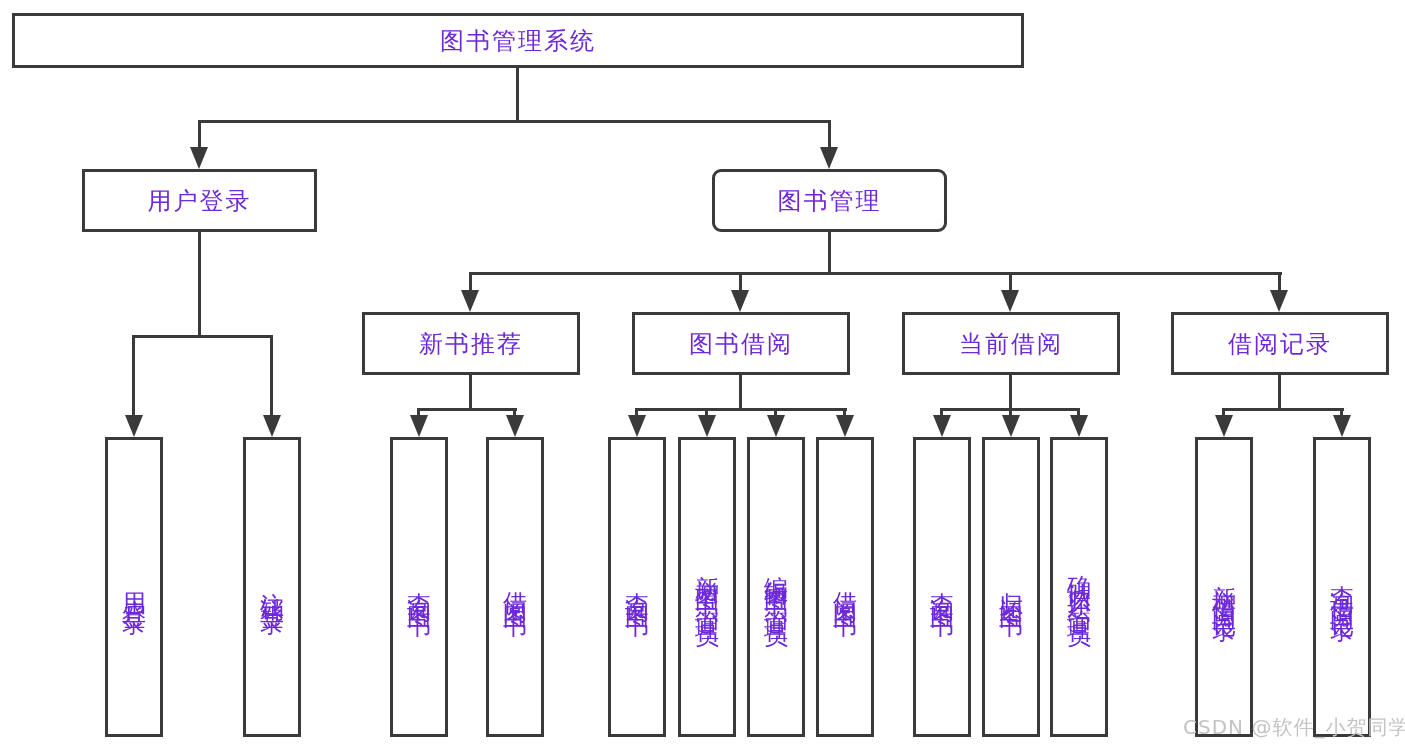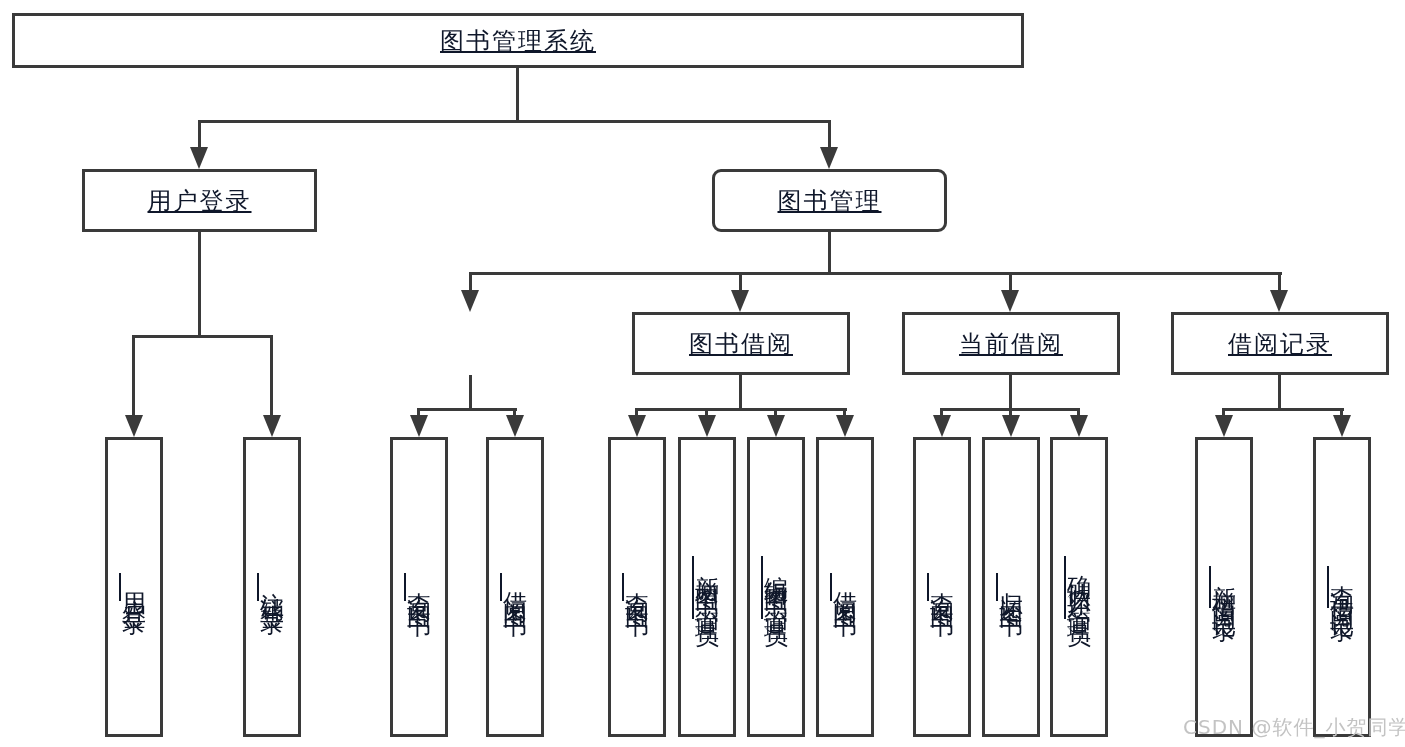--- a/index.html
+++ b/index.html
@@ -3,21 +3,21 @@
 <meta charset="utf-8">
 <style>
   html,body{margin:0;padding:0;background:#ffffff;}
   .canvas{
     position:relative;width:1405px;height:747px;background:#ffffff;overflow:hidden;
     font-family:"DejaVu Sans","Liberation Sans",sans-serif;
   }
   .box{
     position:absolute;border:3px solid #3a3a3a;background:#ffffff;
     display:flex;align-items:center;justify-content:center;
-    box-sizing:border-box;color:#0f172a;text-decoration:underline;
+    box-sizing:border-box;color:#6d28d9;
   }
   .hlabel{font-size:24px;letter-spacing:2px;white-space:nowrap;}
   .root{left:12px;top:13px;width:1012px;height:55px;}
   .lvl2{top:169px;width:235px;height:63px;}
   .lvl3{top:312px;width:218px;height:63px;}
   .leaf{top:437px;width:58px;height:300px;}
   .vtext{
     writing-mode:vertical-rl;text-orientation:mixed;
     font-size:24px;letter-spacing:7px;line-height:1;white-space:nowrap;
   }
@@ -43,20 +43,23 @@
     <span class="hlabel">图书管理系统</span>
   </div>
 
   <div class="box lvl2" style="left:82px;">
     <span class="hlabel">用户登录</span>
   </div>
   <div class="box lvl2" style="left:712px;border-radius:9px;">
     <span class="hlabel">图书管理</span>
   </div>
 
+  <div class="box lvl3" style="left:362px;">
+    <span class="hlabel">新书推荐</span>
+  </div>
   <div class="box lvl3" style="left:632px;">
     <span class="hlabel">图书借阅</span>
   </div>
   <div class="box lvl3" style="left:902px;justify-content:center;">
     <span class="hlabel">当前借阅</span>
   </div>
   <div class="box lvl3" style="left:1171px;">
     <span class="hlabel">借阅记录</span>
   </div>
 

